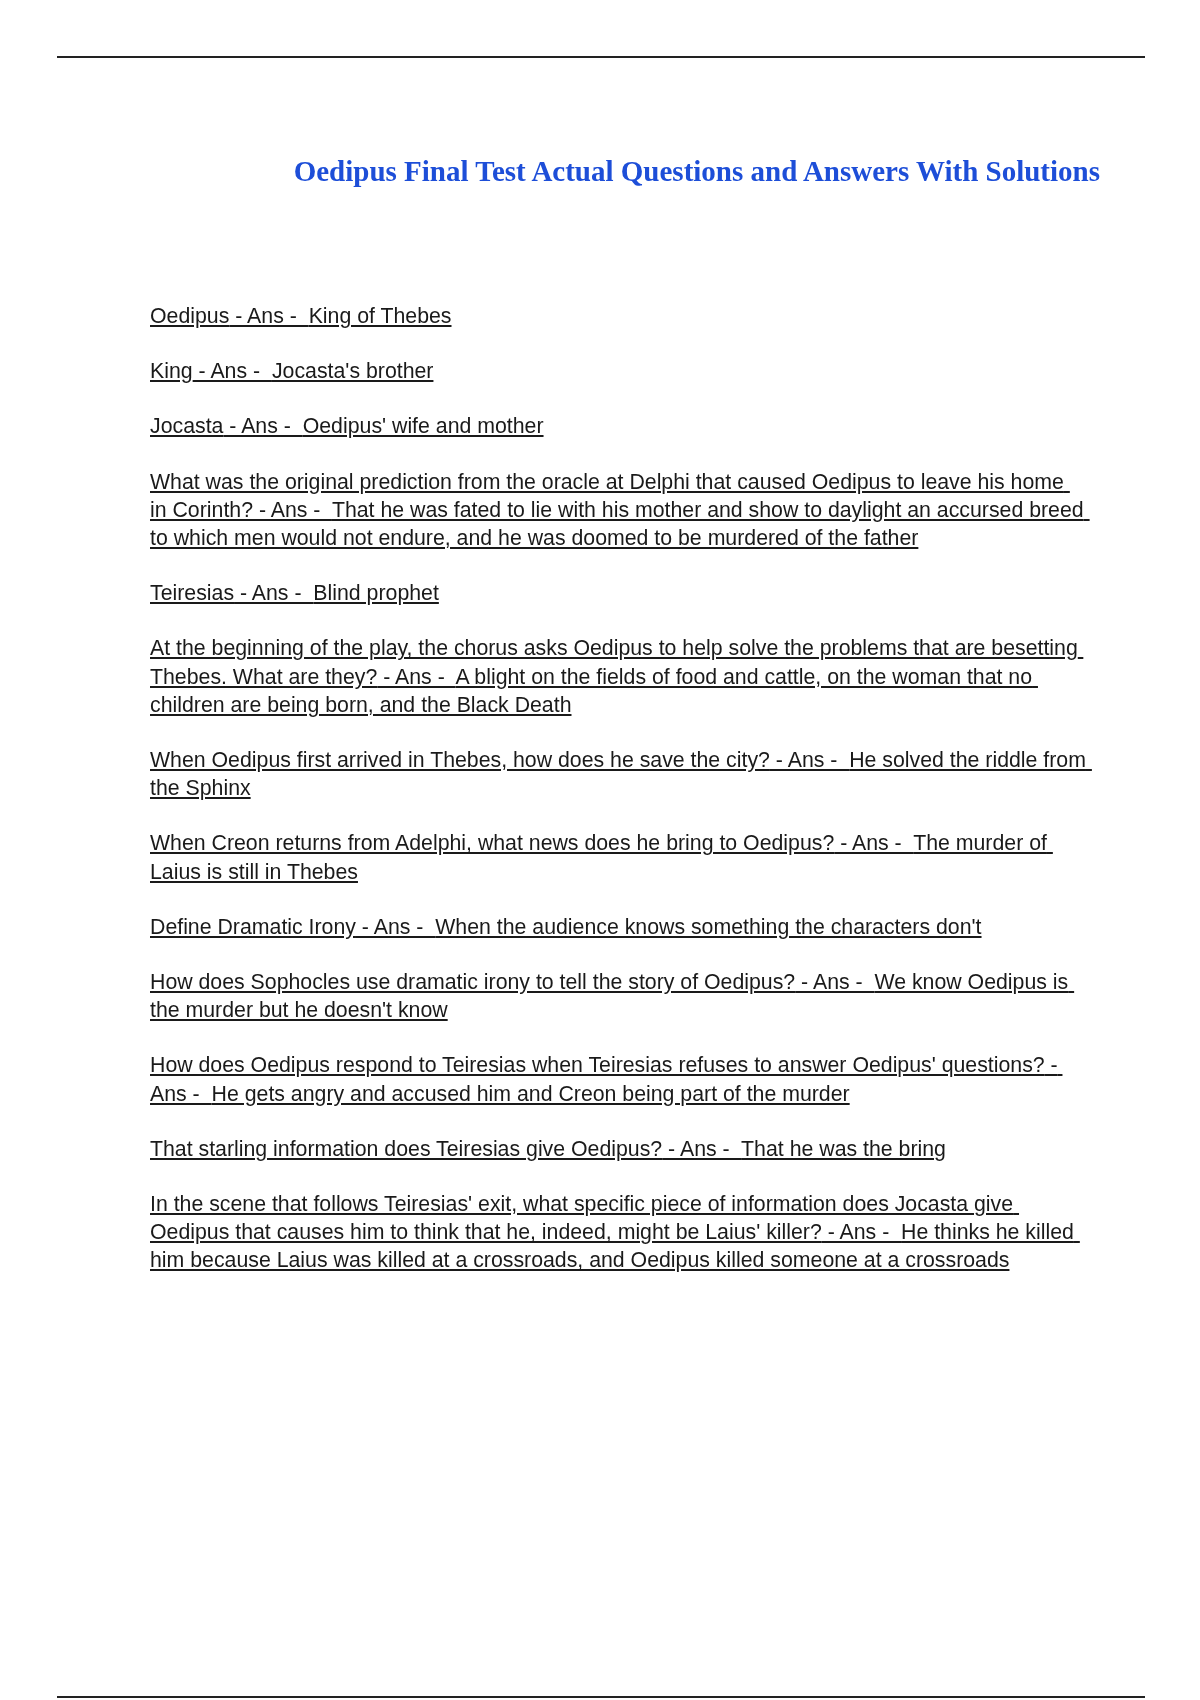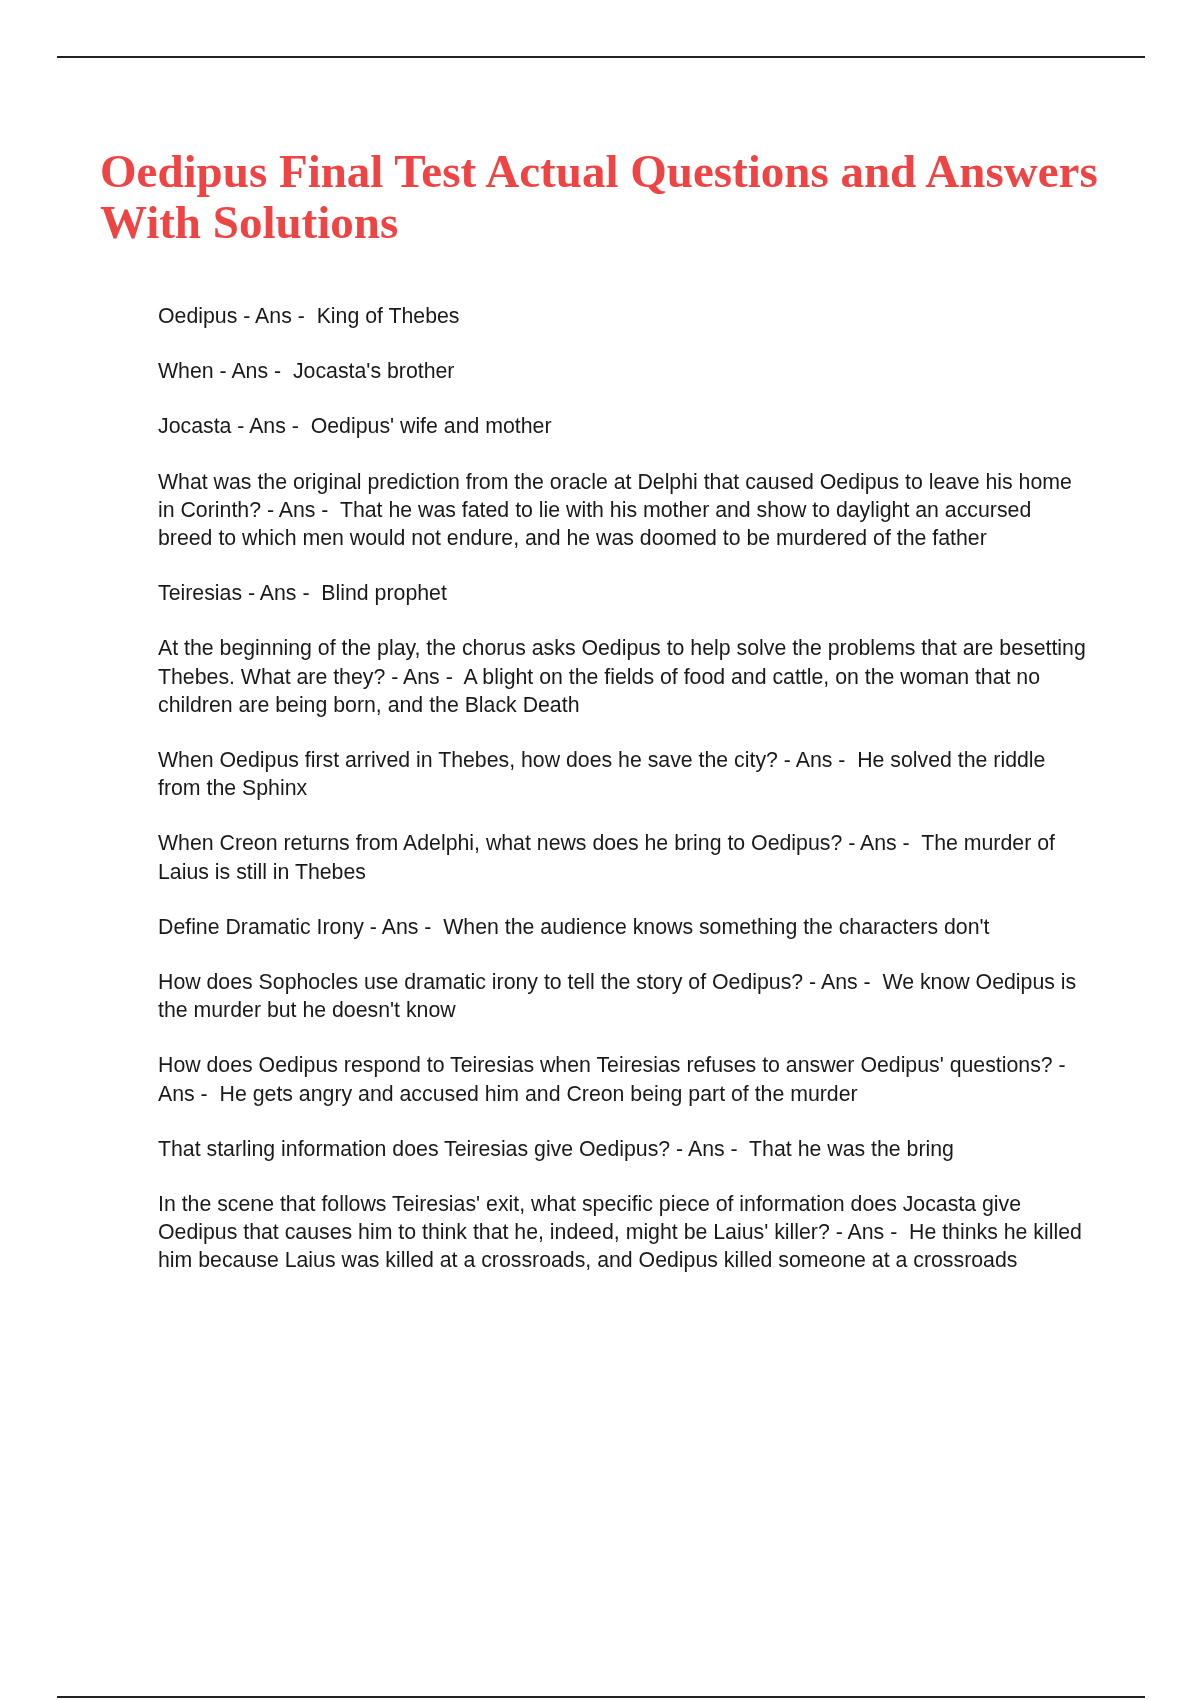--- a/index.html
+++ b/index.html
@@ -22,52 +22,53 @@
       background: #222222;
     }
     .rule-top { top: 56px; }
     .rule-bottom { top: 1696px; }
     .title {
       position: absolute;
       top: 146px;
       left: 100px;
       width: 1000px;
       margin: 0;
-      text-align: left;
+      text-align: right;
       font-family: "Liberation Serif", "DejaVu Serif", serif;
       font-weight: bold;
-      font-size: 47px;
+      font-size: 29px;
       line-height: 51px;
-      color: #ef4444;
+      color: #1d4ed8;
     }
     .content {
       position: absolute;
       top: 302px;
       left: 146px;
       width: 940px;
       font-family: "Liberation Sans", "DejaVu Sans", sans-serif;
       font-size: 21.3px;
       line-height: 28.2px;
       color: #1a1a1a;
     }
     .qa {
-      margin: 0 0 27px 12px;
+      margin: 0 0 27px 4px;
       white-space: pre-wrap;
+      text-decoration: underline;
     }
   </style>
 </head>
 <body>
 
 <div class="rule rule-top"></div>
 
 <h1 class="title">Oedipus Final Test Actual Questions and Answers With Solutions</h1>
 
 <div class="content">
   <p class="qa"><span>Oedipus</span><span> - Ans -  </span><span>King of Thebes</span></p>
-  <p class="qa"><span>When</span><span> - Ans -  </span><span>Jocasta's brother</span></p>
+  <p class="qa"><span>King</span><span> - Ans -  </span><span>Jocasta's brother</span></p>
   <p class="qa"><span>Jocasta</span><span> - Ans -  </span><span>Oedipus' wife and mother</span></p>
   <p class="qa"><span>What was the original prediction from the oracle at Delphi that caused Oedipus to leave his home in Corinth?</span><span> - Ans -  </span><span>That he was fated to lie with his mother and show to daylight an accursed breed to which men would not endure, and he was doomed to be murdered of the father</span></p>
   <p class="qa"><span>Teiresias</span><span> - Ans -  </span><span>Blind prophet</span></p>
   <p class="qa"><span>At the beginning of the play, the chorus asks Oedipus to help solve the problems that are besetting Thebes. What are they?</span><span> - Ans -  </span><span>A blight on the fields of food and cattle, on the woman that no children are being born, and the Black Death</span></p>
   <p class="qa"><span>When Oedipus first arrived in Thebes, how does he save the city?</span><span> - Ans -  </span><span>He solved the riddle from the Sphinx</span></p>
   <p class="qa"><span>When Creon returns from Adelphi, what news does he bring to Oedipus?</span><span> - Ans -  </span><span>The murder of Laius is still in Thebes</span></p>
   <p class="qa"><span>Define Dramatic Irony</span><span> - Ans -  </span><span>When the audience knows something the characters don't</span></p>
   <p class="qa"><span>How does Sophocles use dramatic irony to tell the story of Oedipus?</span><span> - Ans -  </span><span>We know Oedipus is the murder but he doesn't know</span></p>
   <p class="qa"><span>How does Oedipus respond to Teiresias when Teiresias refuses to answer Oedipus' questions?</span><span> - Ans -  </span><span>He gets angry and accused him and Creon being part of the murder</span></p>
   <p class="qa"><span>That starling information does Teiresias give Oedipus?</span><span> - Ans -  </span><span>That he was the bring</span></p>

